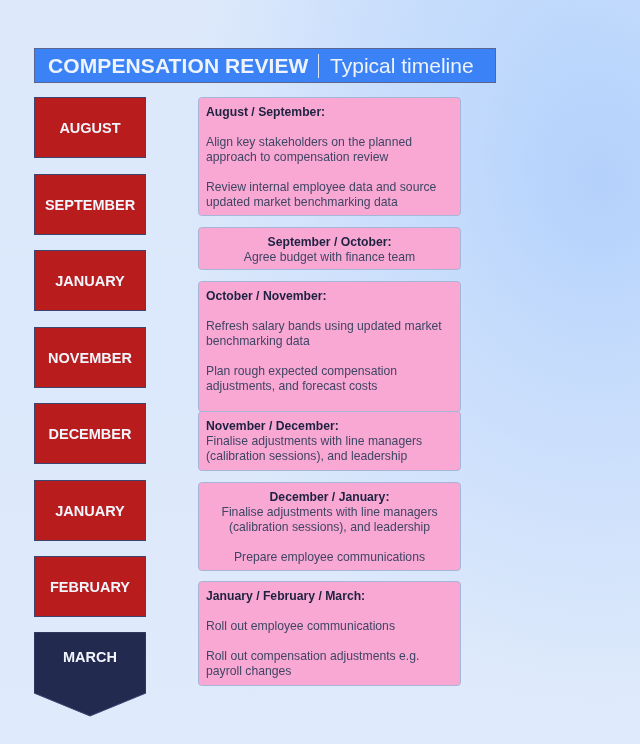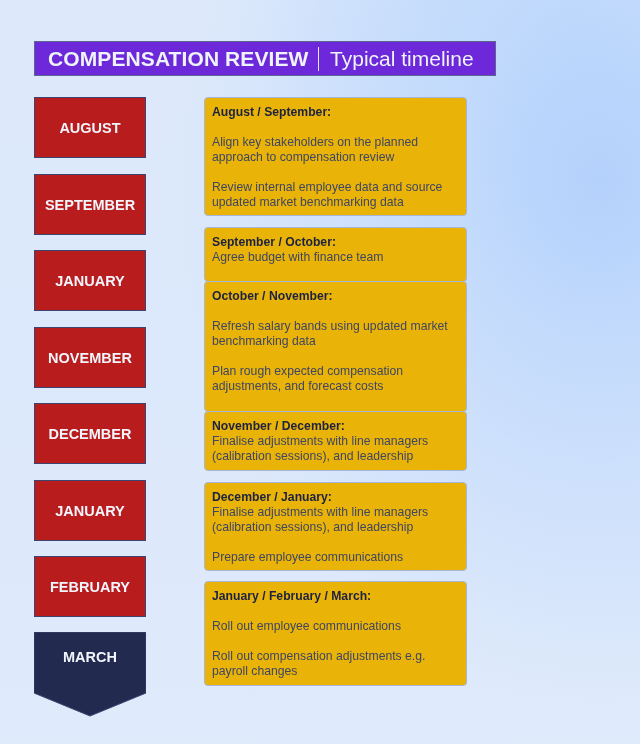--- a/index.html
+++ b/index.html
@@ -7,23 +7,23 @@
     body {
       position: relative;
       font-family: "Liberation Sans", "DejaVu Sans", sans-serif;
       background:
         radial-gradient(ellipse 420px 520px at 600px 180px, rgba(178,208,252,0.95) 0%, rgba(190,216,252,0.7) 40%, rgba(214,230,252,0) 100%),
         radial-gradient(ellipse 300px 300px at 560px 20px, rgba(196,220,252,0.9) 0%, rgba(196,220,252,0) 100%),
         linear-gradient(180deg, #dde9fb 0%, #dce8fb 50%, #dfeafb 100%);
     }
     .title-bar {
       position: absolute;
-      left: 34px; top: 41px;
+      left: 34px; top: 48px;
       width: 462px; height: 35px;
-      background: #6d28d9;
+      background: #3b82f6;
       border: 1px solid #5a6590;
       display: flex; align-items: center;
       padding-left: 13px;
       color: #eef3fc;
     }
     .title-main {
       font-weight: 700;
       font-size: 21px;
       letter-spacing: 0.1px;
     }
@@ -50,23 +50,23 @@
     .month.last {
       height: 85px;
       border: none;
       background: none;
       align-items: flex-start;
     }
     .month.last svg { position: absolute; left: 0; top: 0; }
     .month.last span { position: relative; margin-top: 17px; }
     .card {
       position: absolute;
-      left: 204px;
+      left: 198px;
       width: 263px;
-      background: #eab308;
+      background: #f9a8d4;
       border: 1px solid #a6b6d9;
       border-radius: 4px;
       padding: 7px 7px 6px 7px;
       color: #3e4664;
       font-size: 12.2px;
       line-height: 15px;
     }
     .card .heading {
       font-weight: 700;
       color: #1c2240;
@@ -111,39 +111,39 @@
 </div>
 
 <div class="card" style="top:97px; height:119px;">
   <div class="heading">August / September:</div>
   <div class="gap"></div>
   <div>Align key stakeholders on the planned approach to compensation review</div>
   <div class="gap"></div>
   <div>Review internal employee data and source updated market benchmarking data</div>
 </div>
 
-<div class="card" style="top:227px; height:55px;">
+<div class="card" style="top:227px; height:43px;text-align:center;">
   <div class="heading">September / October:</div>
   <div>Agree budget with finance team</div>
 </div>
 
 <div class="card" style="top:281px; height:131px;">
   <div class="heading">October / November:</div>
   <div class="gap"></div>
   <div>Refresh salary bands using updated market benchmarking data</div>
   <div class="gap"></div>
   <div>Plan rough expected compensation adjustments, and forecast costs</div>
 </div>
 
 <div class="card" style="top:411px; height:60px;">
   <div class="heading">November / December:</div>
   <div>Finalise adjustments with line managers (calibration sessions), and leadership</div>
 </div>
 
-<div class="card" style="top:482px; height:89px;">
+<div class="card" style="top:482px; height:89px;text-align:center;">
   <div class="heading">December / January:</div>
   <div>Finalise adjustments with line managers (calibration sessions), and leadership</div>
   <div class="gap"></div>
   <div>Prepare employee communications</div>
 </div>
 
 <div class="card" style="top:581px; height:105px;">
   <div class="heading">January / February / March:</div>
   <div class="gap"></div>
   <div>Roll out employee communications</div>

